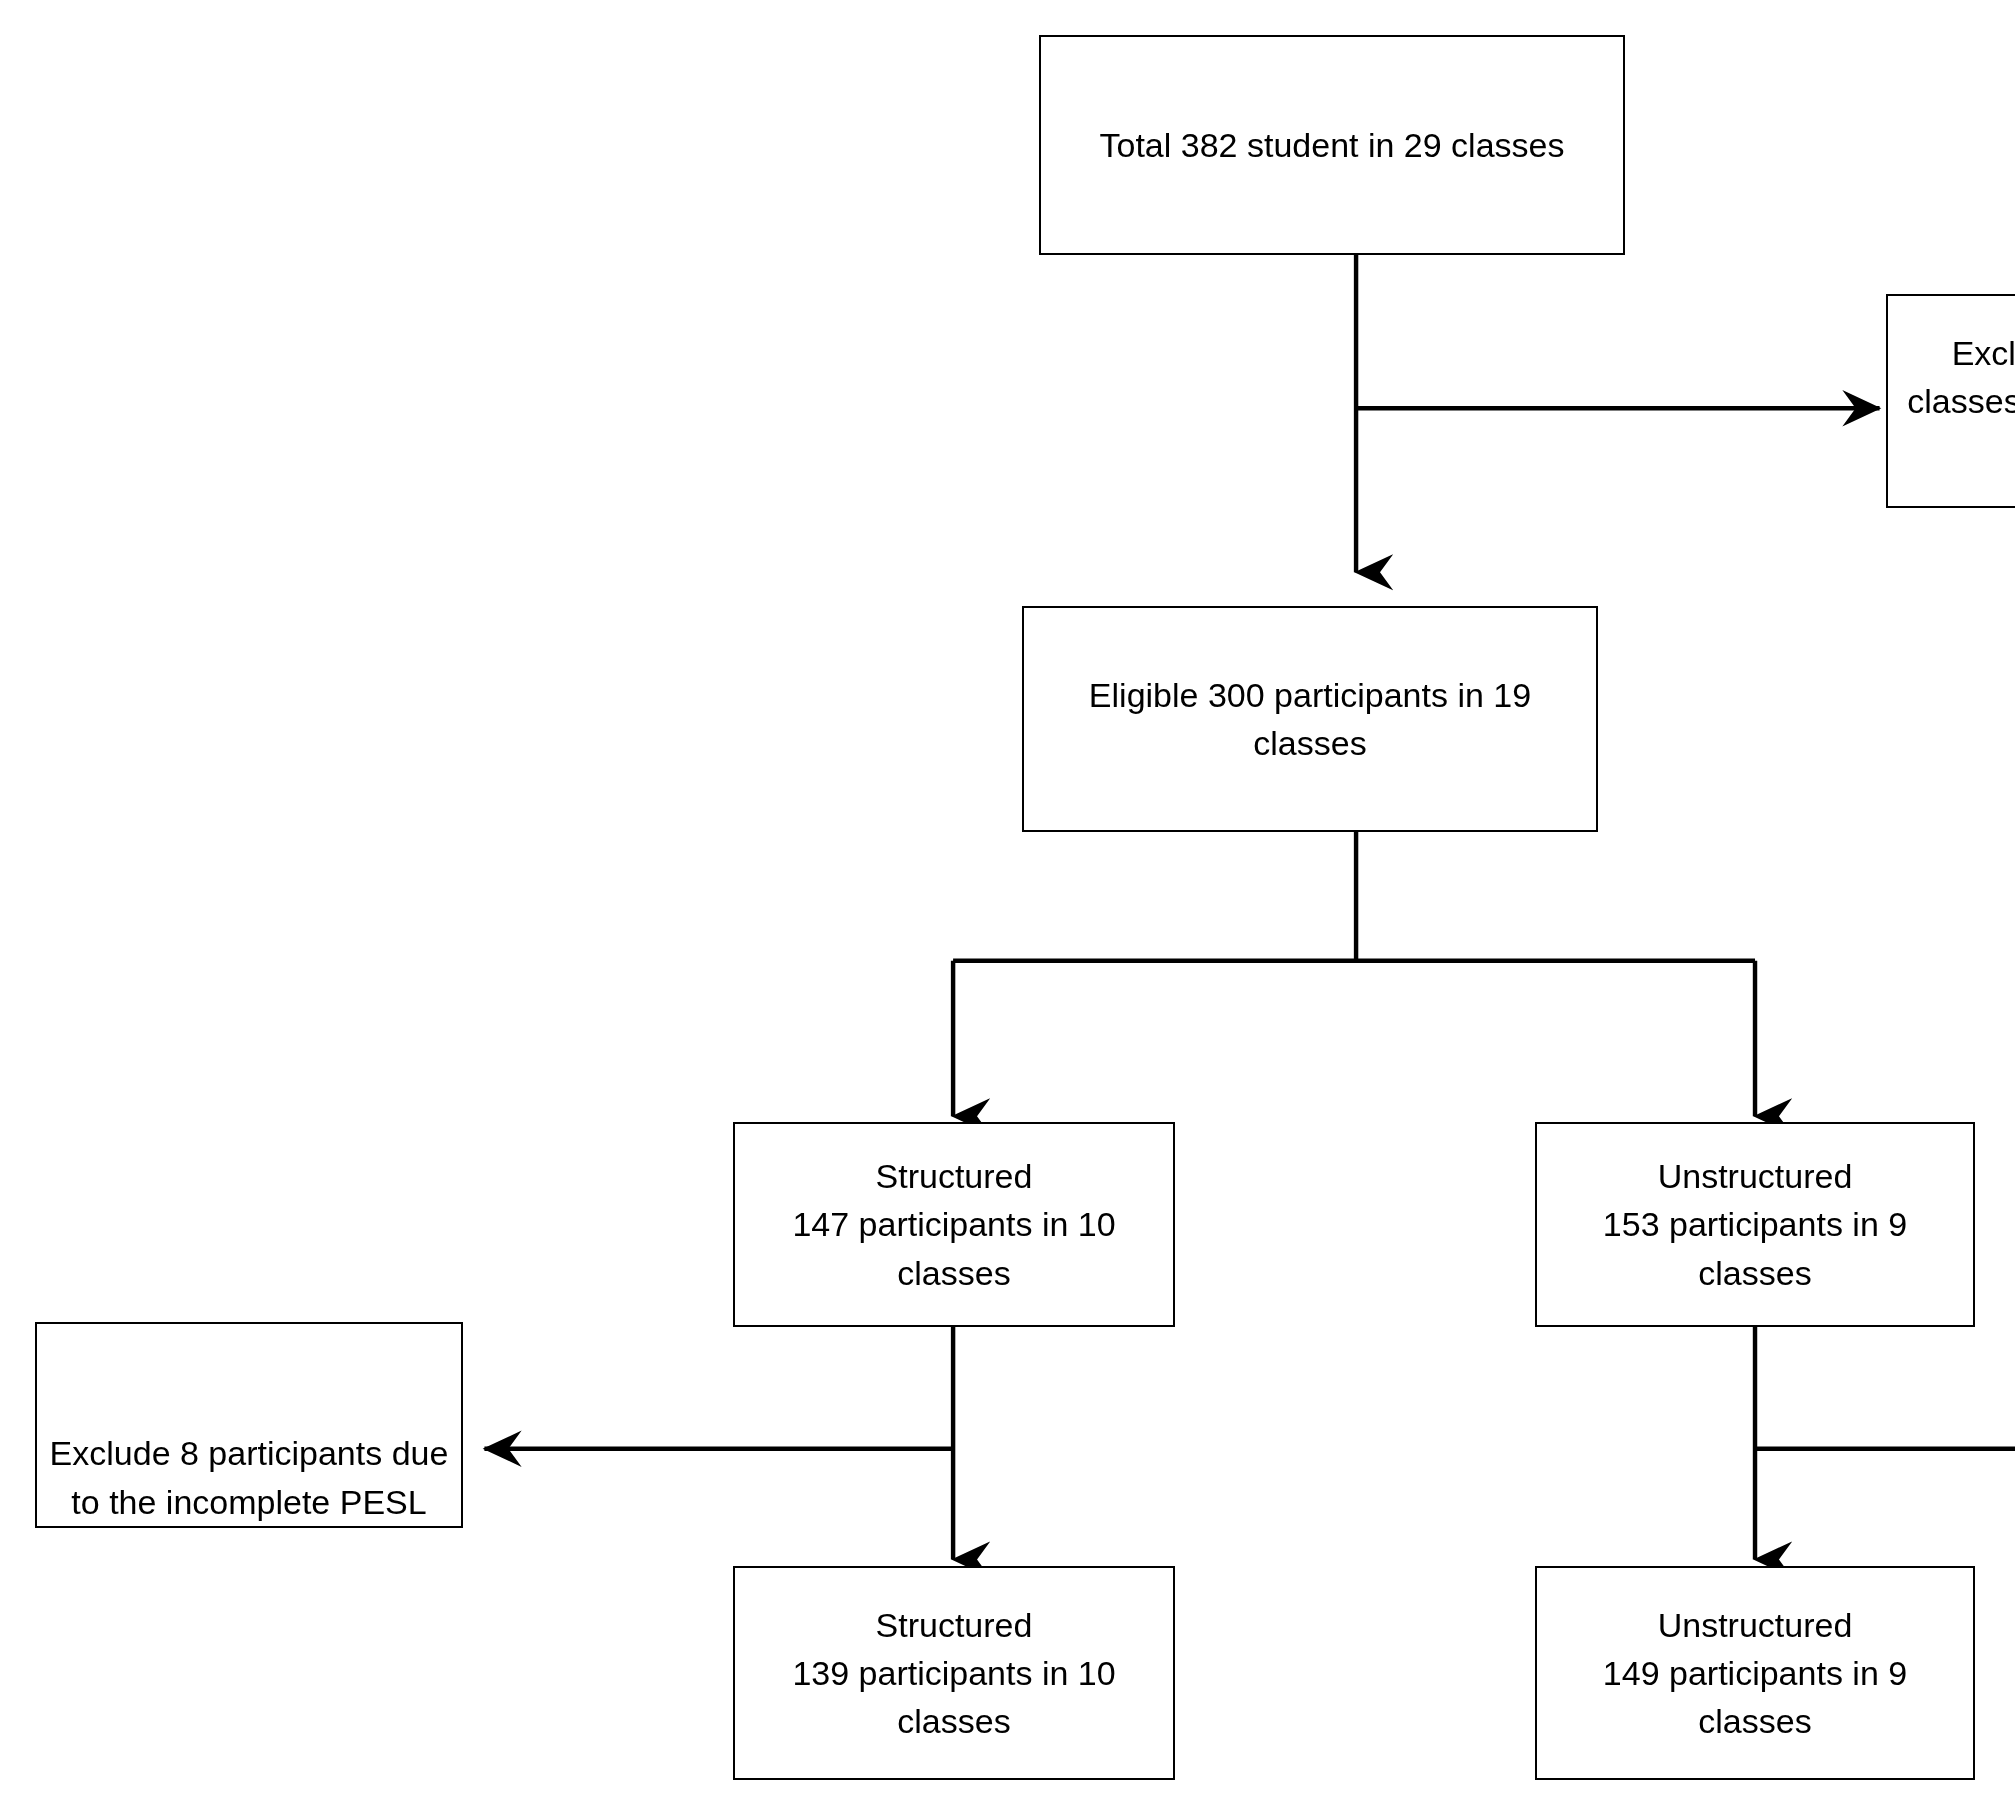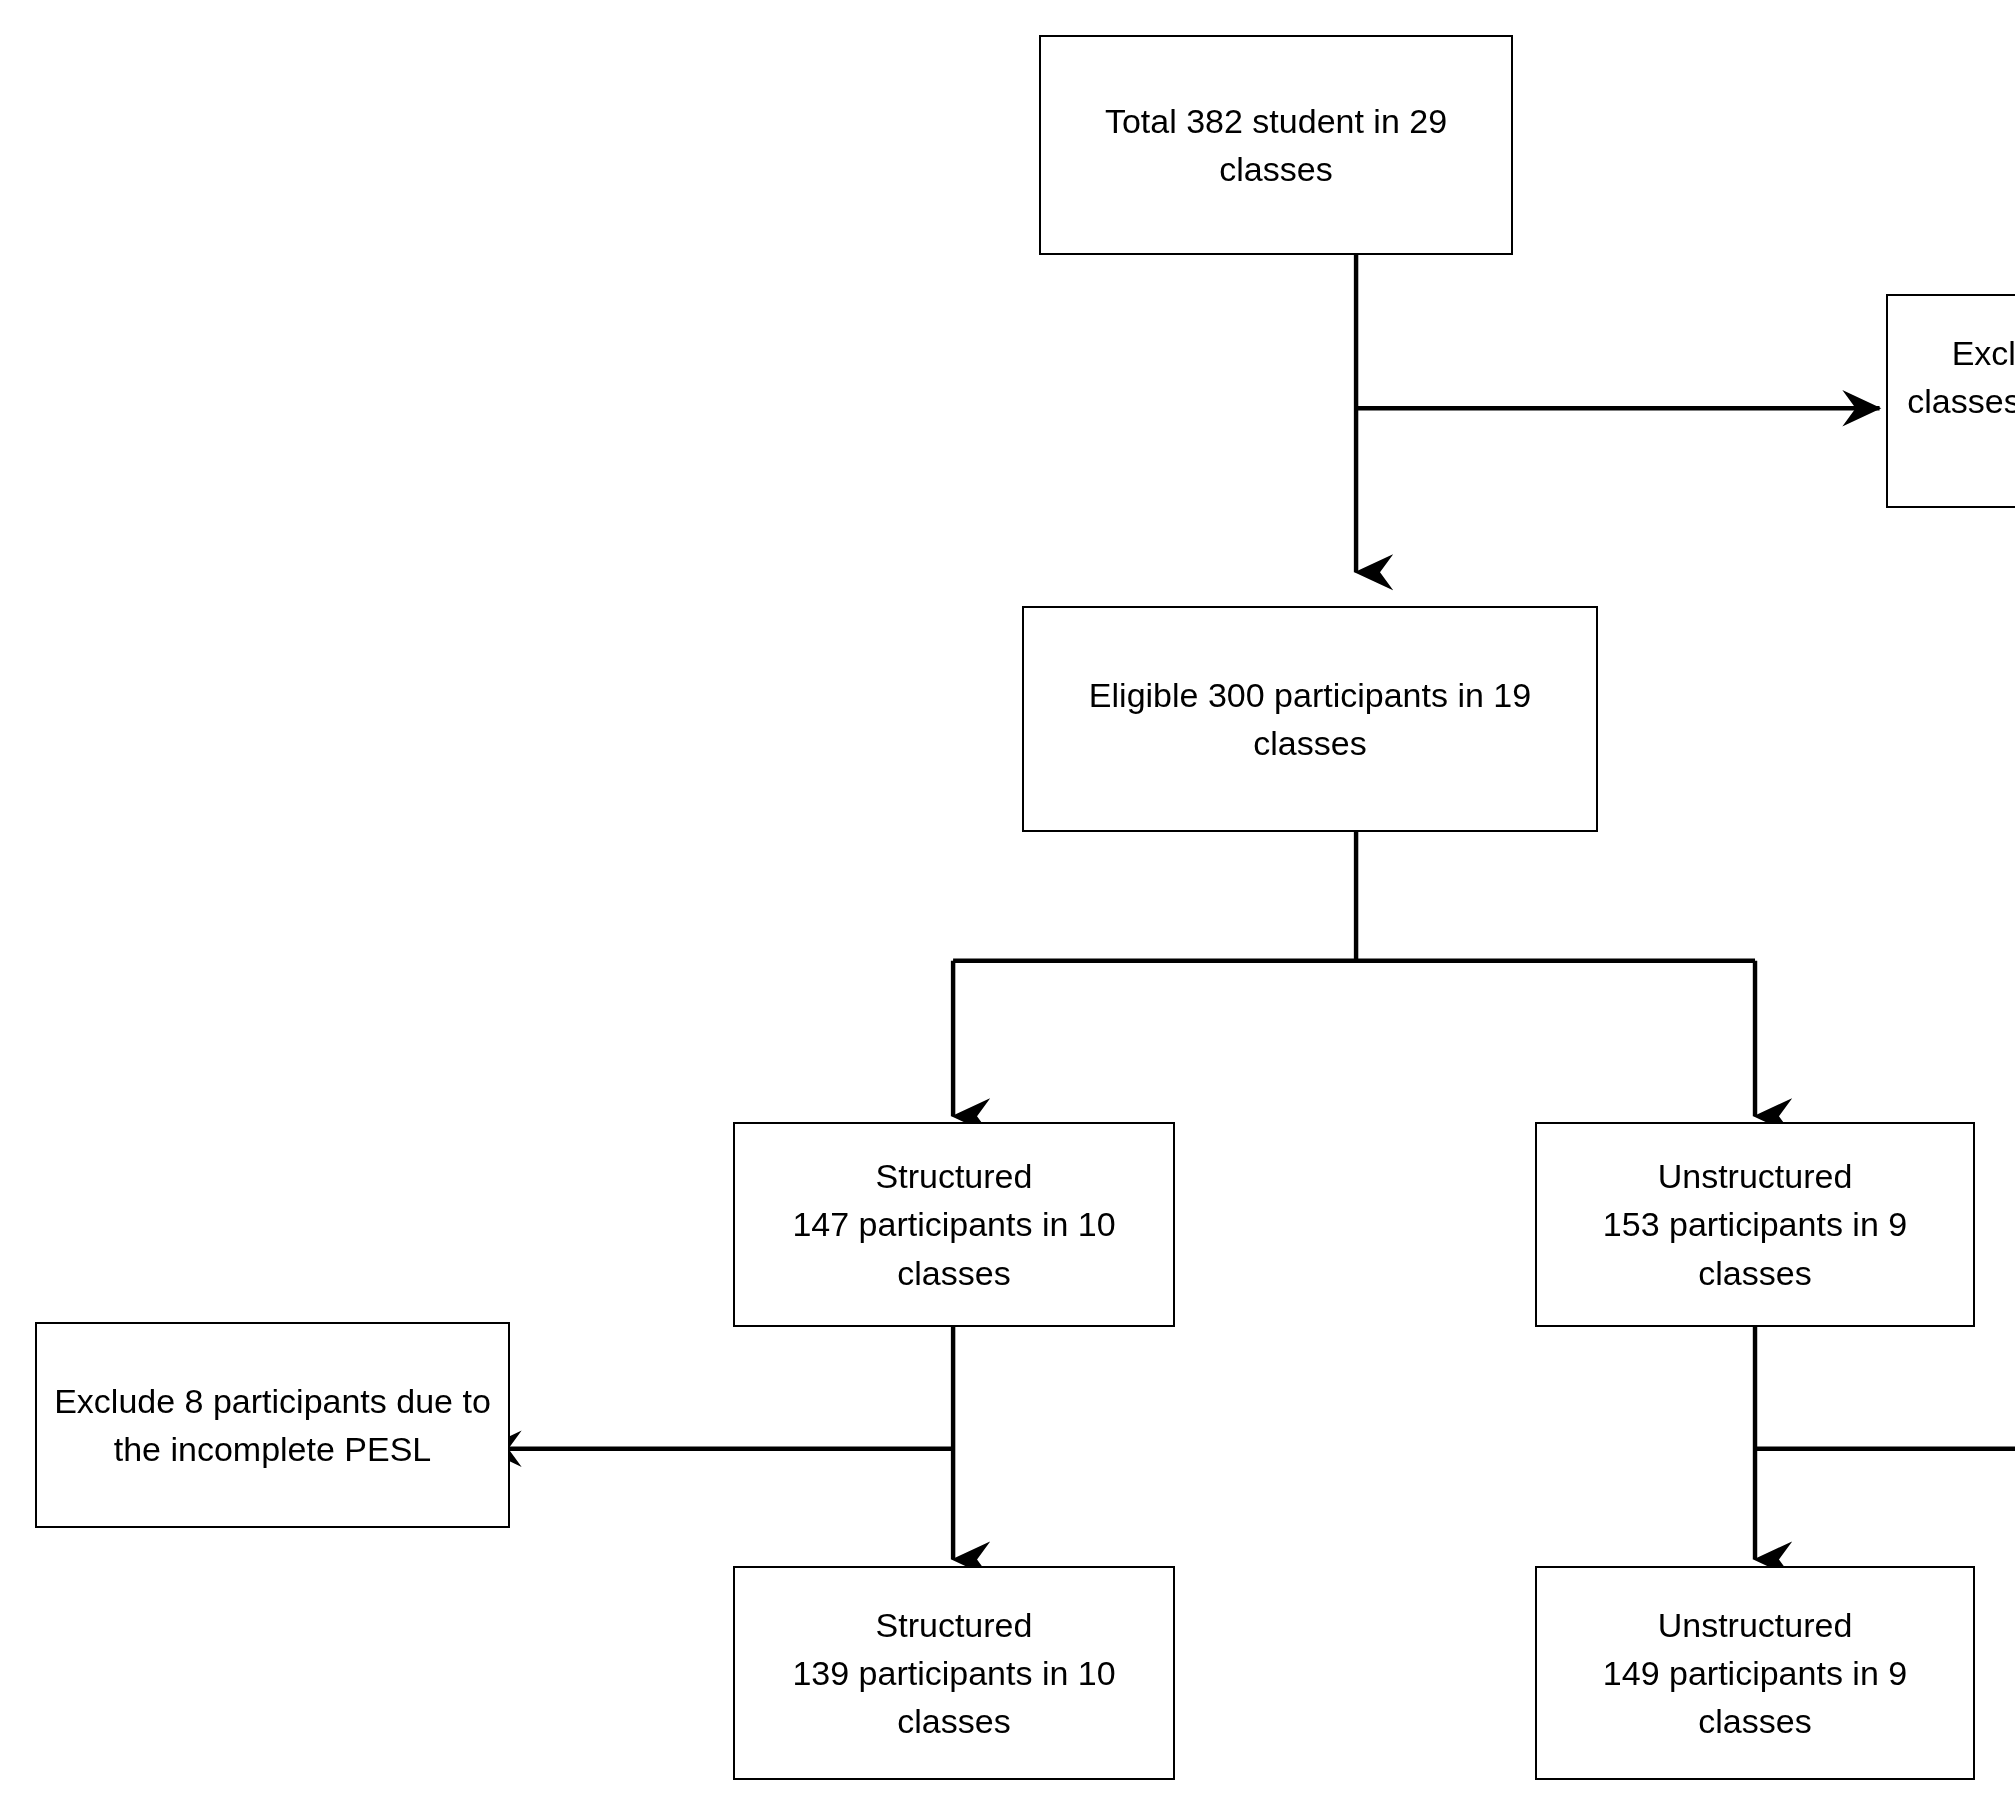--- a/index.html
+++ b/index.html
@@ -37,26 +37,26 @@
     line-height: 1.42;
     letter-spacing: 0px;
     white-space: pre-line;
     padding: 0 10.5px;
   }
   .node-text {
     display: block;
     width: 100%;
   }
   
-  #node-total        { left: 1039px; top: 35px;   width: 474px; height: 220px; }
+  #node-total        { left: 1039px; top: 35px;   width: 586px; height: 220px; }
   #node-excluded82   { left: 1886px; top: 294px;  width: 585px; height: 214px; }
   #node-eligible     { left: 1022px; top: 578px; width: 576px; height: 226px; margin-top: 28px; }
   #node-structured147{ left: 733px; top: 1122px; width: 442px; height: 205px; }
   #node-unstructured153 { left: 1535px; top: 1122px; width: 440px; height: 205px; }
-  #node-exclude8     { left: 35px;   top: 1322px; width: 475px; height: 206px; }
+  #node-exclude8     { left: 35px;   top: 1322px; width: 428px; height: 206px; align-items: flex-end; }
   #node-structured139{ left: 733px; top: 1566px; width: 442px; height: 214px; }
   #node-unstructured149 { left: 1535px; top: 1566px; width: 440px; height: 214px; }
 
   
   .wash {
     position: absolute;
     background: #fafafa;
     pointer-events: none;
   }
   #wash-unstructured149 { left: 1540px; top: 1637px; width: 430px; height: 118px; }

